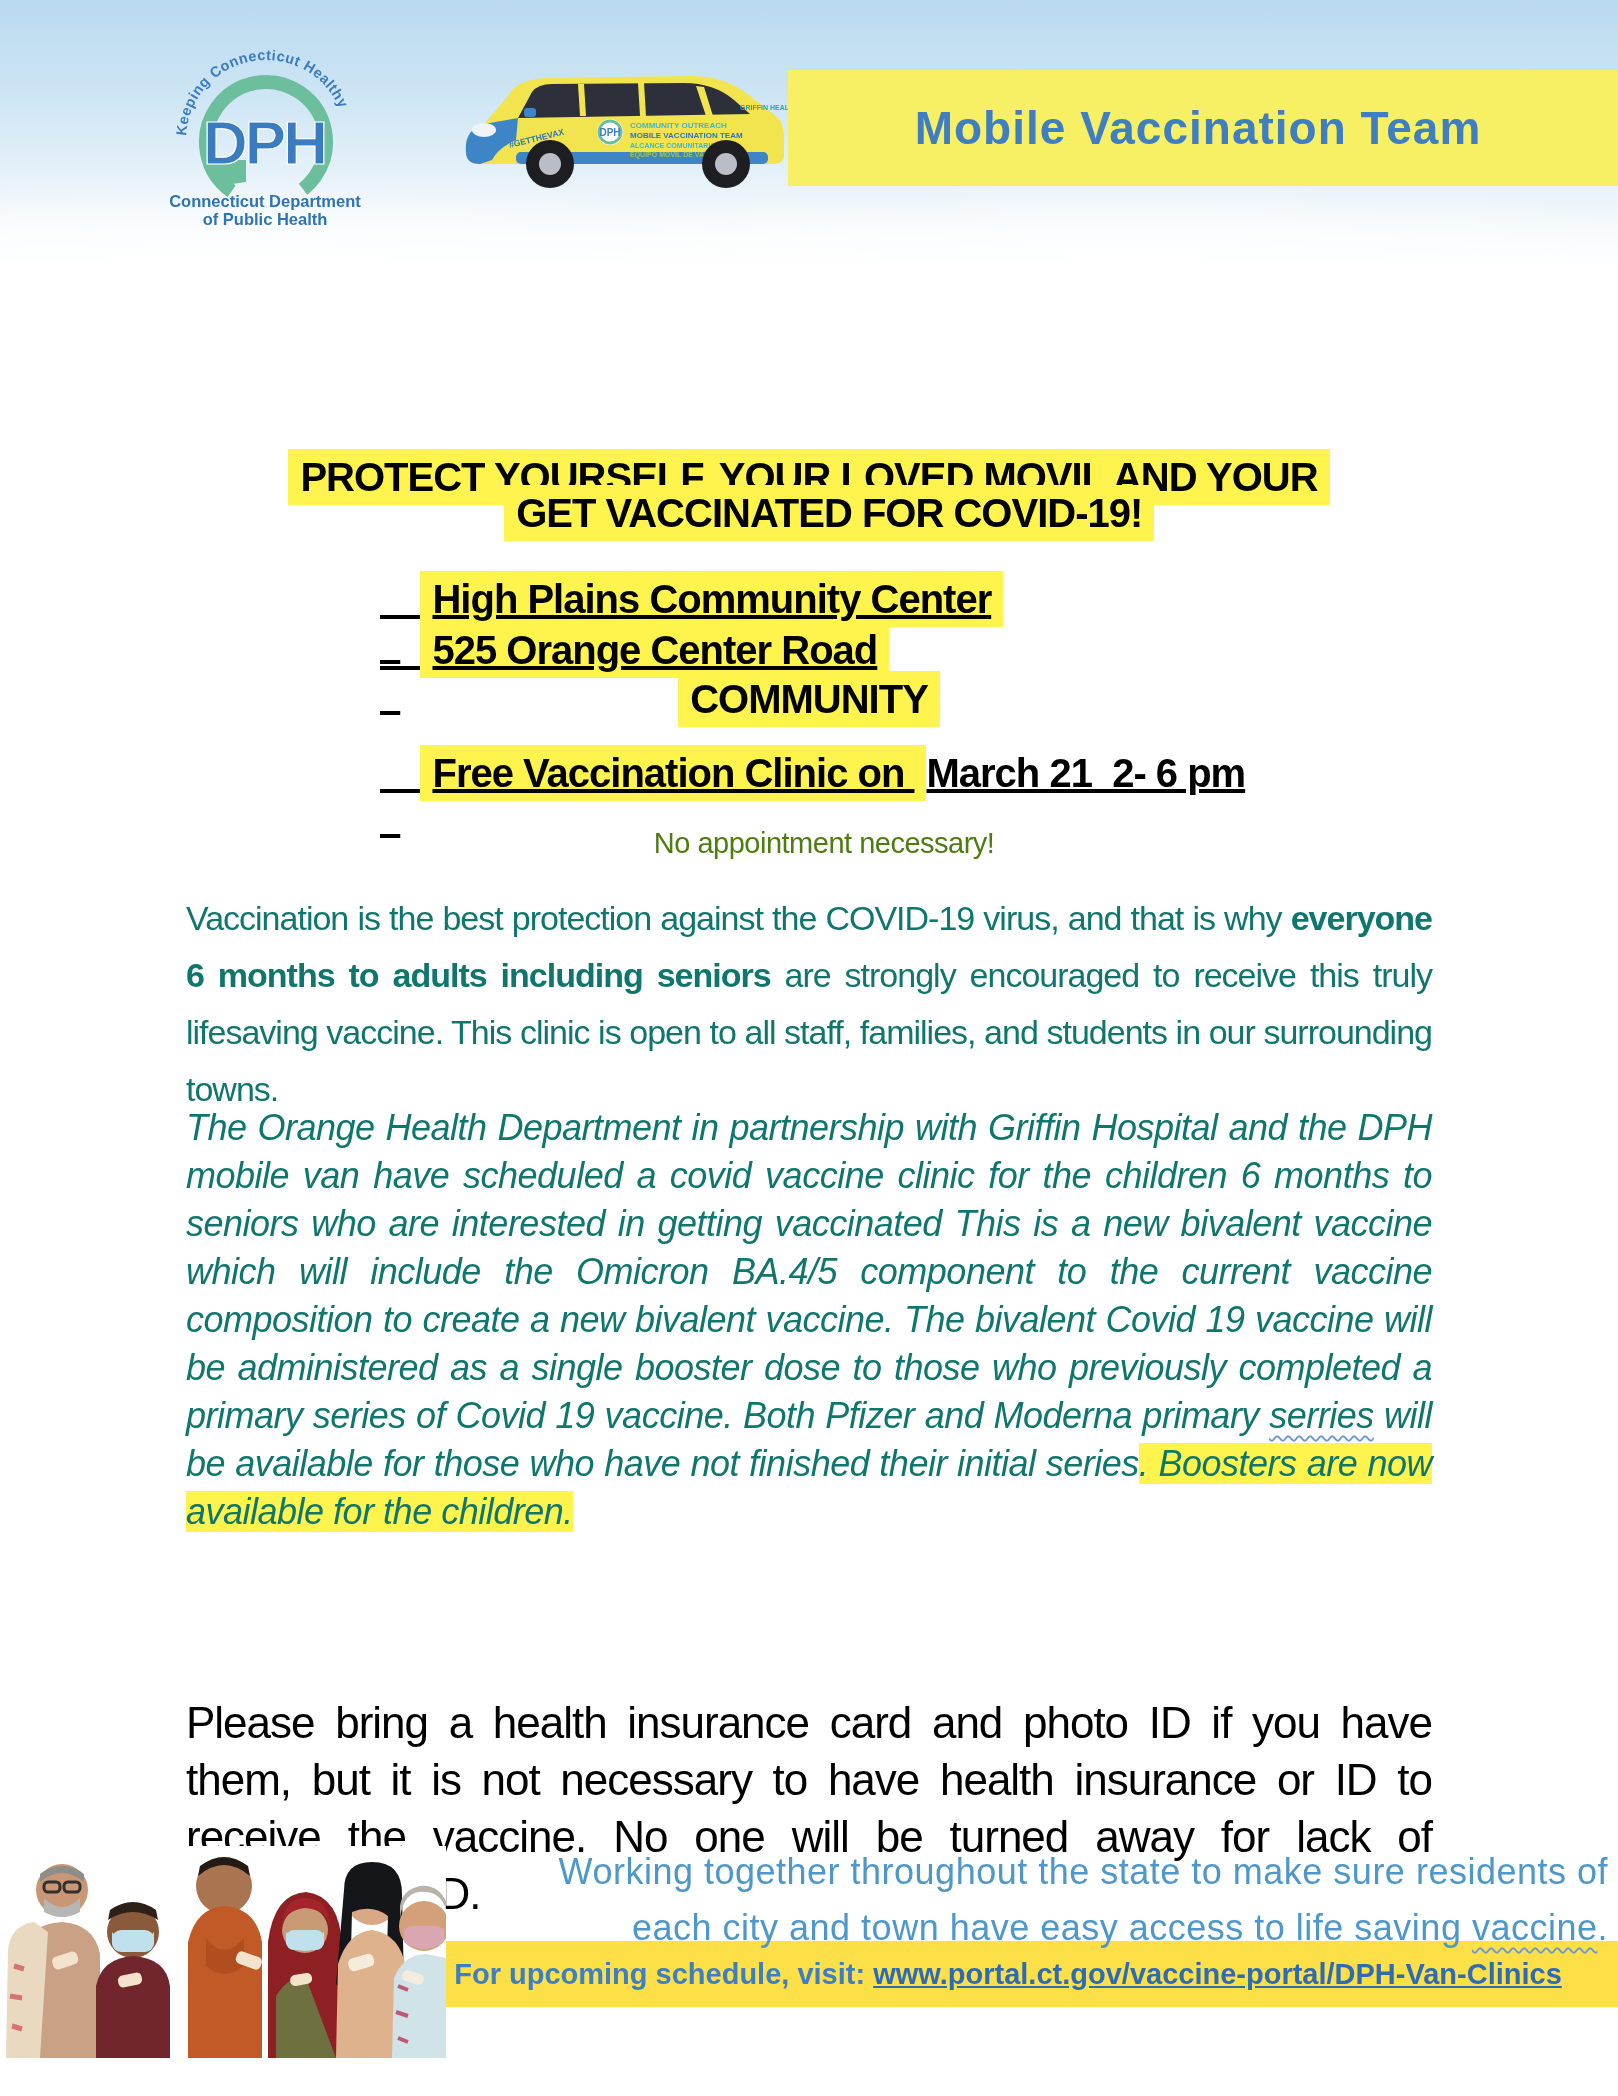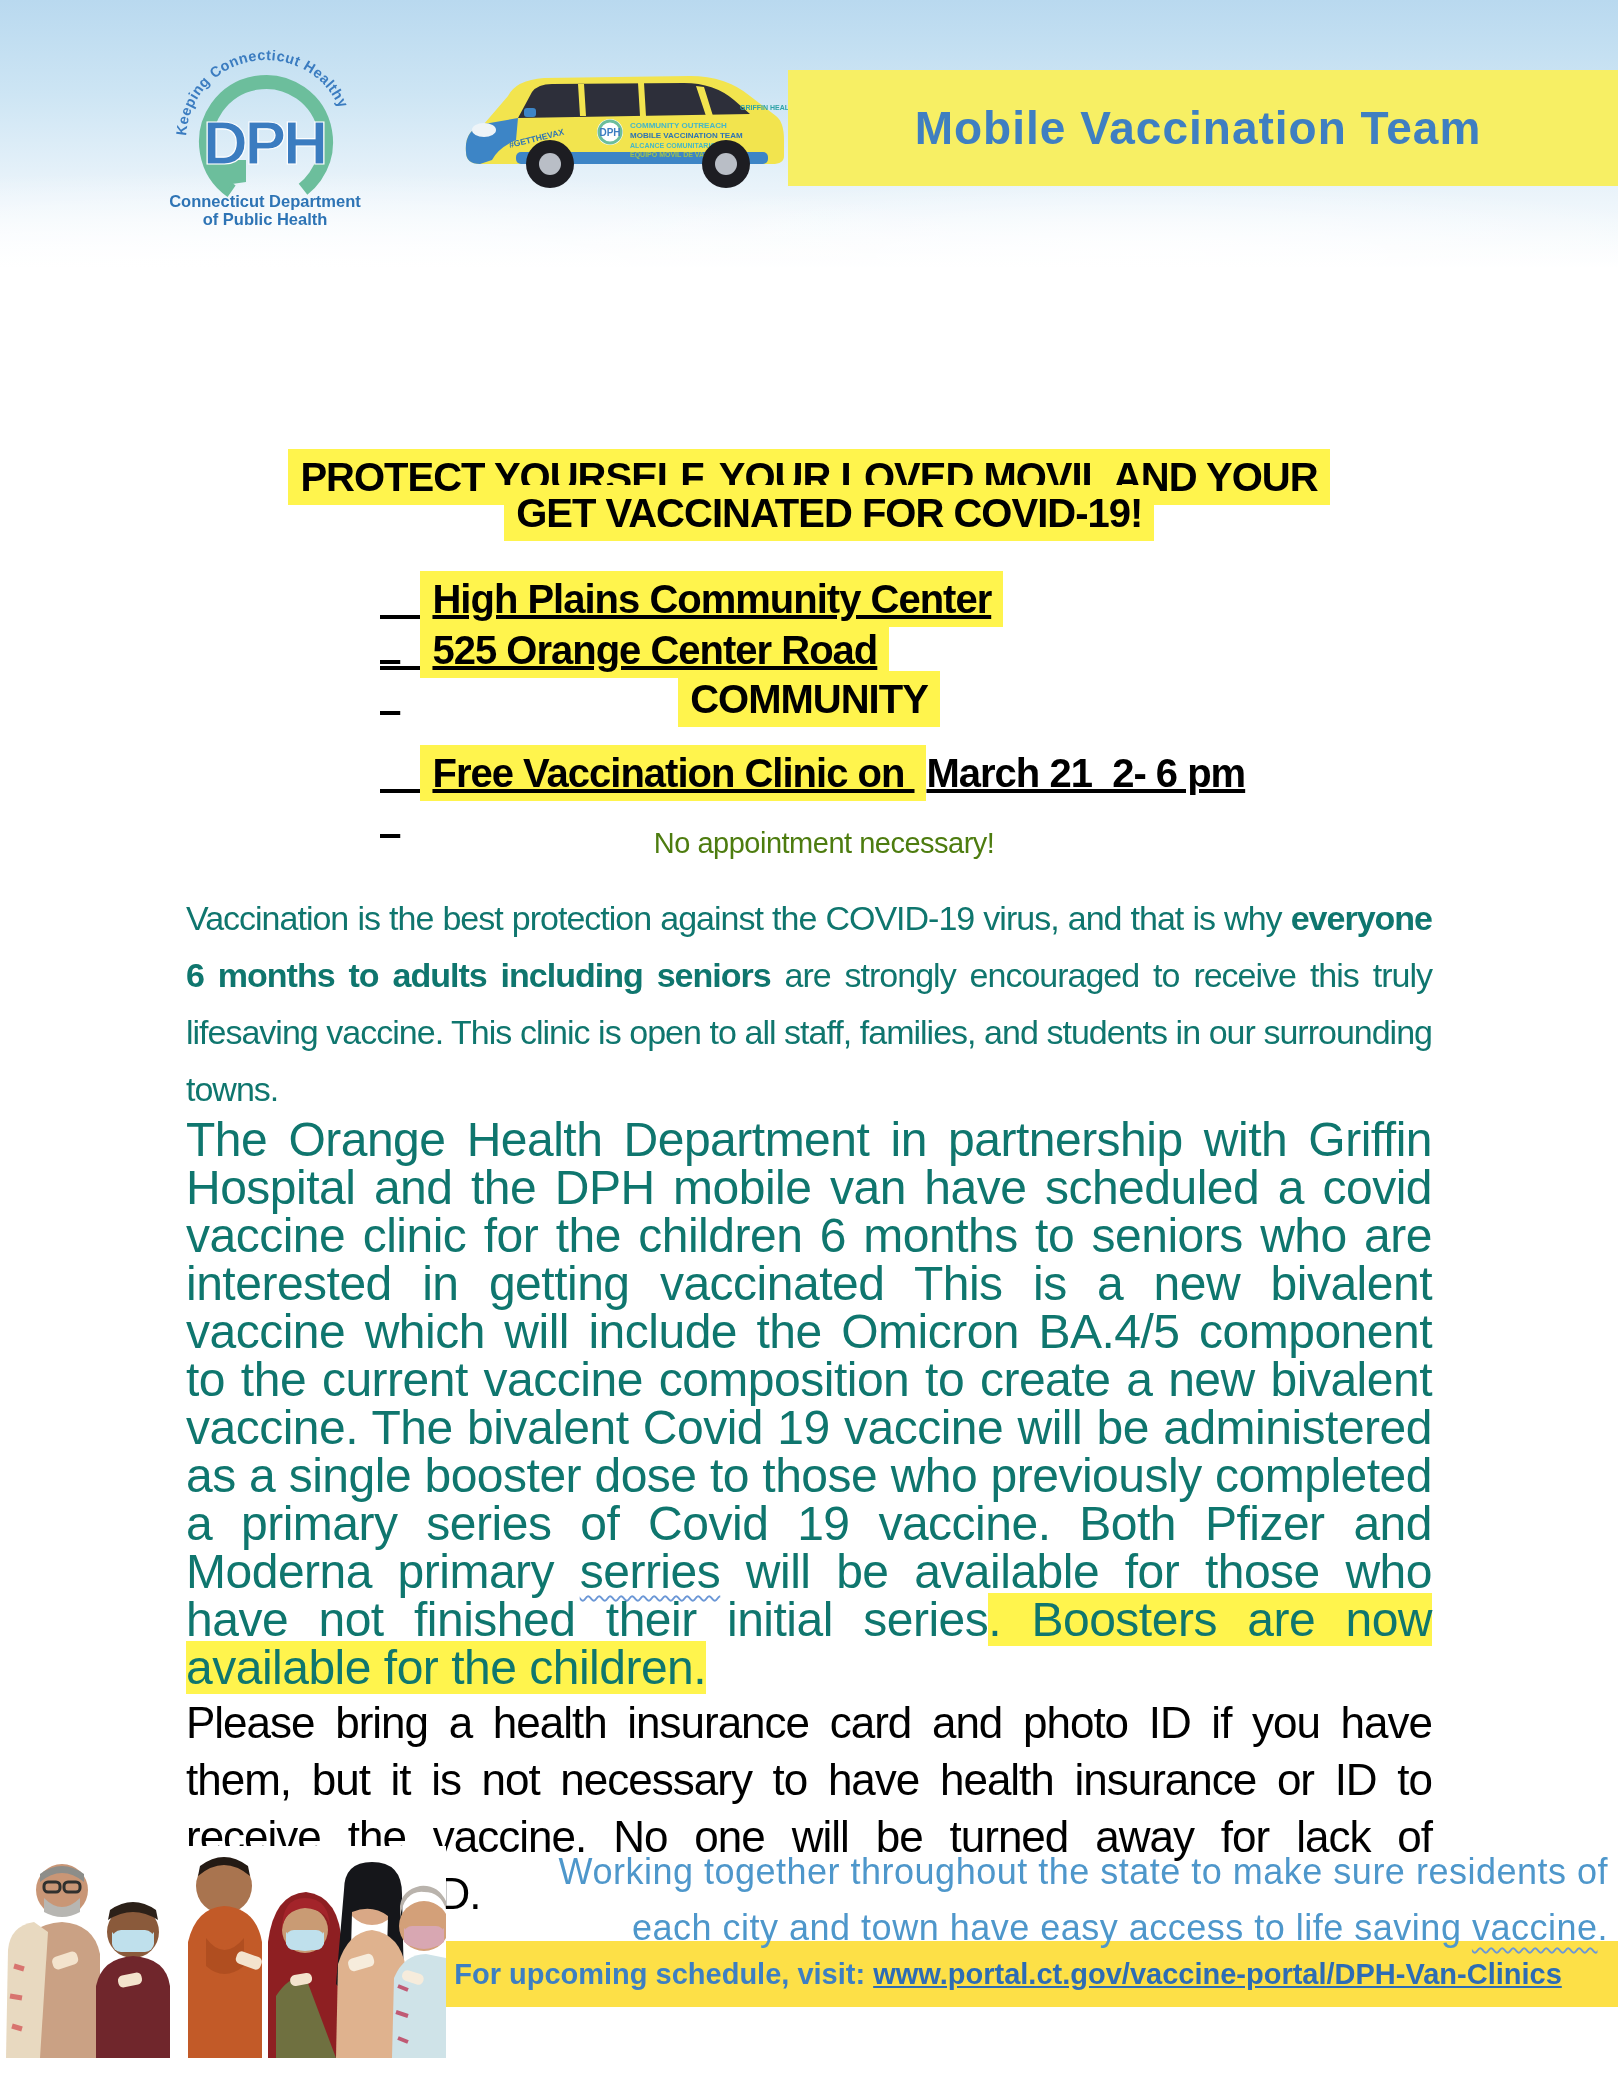--- a/index.html
+++ b/index.html
@@ -23,21 +23,21 @@
   .hl{background:#fff44d;padding:6px 12px;box-decoration-break:clone;}
   .center-line{position:absolute;left:0;width:1618px;text-align:center;white-space:pre-wrap;}
   .left-line{position:absolute;left:380px;white-space:pre-wrap;text-decoration:underline;}
   .head{font-weight:bold;color:#000;font-size:40px;letter-spacing:-1px;font-stretch:condensed;}
   .head-sm{font-weight:normal;color:#4d7c0f;font-size:29px;letter-spacing:-0.5px;font-stretch:condensed;}
   .protect{top:292px;line-height:74px;}
 
   
   .para{position:absolute;left:186px;width:1246px;text-align:justify;color:#0f766e;}
   .p1{top:856px;font-size:34px;line-height:57px;letter-spacing:-1px;font-stretch:condensed;}
-  .p2{top:1068px;font-size:48px;line-height:48px;letter-spacing:-0.5px;}
+  .p2{top:1068px;font-size:36px;line-height:48px;letter-spacing:-0.5px;font-style:italic;}
   .p-blue{top:1650px;font-size:44px;line-height:57px;letter-spacing:-1px;color:#000000;font-stretch:condensed;}
   .squiggle{text-decoration-line:underline;text-decoration-style:wavy;text-decoration-color:#6b97d6;
             text-decoration-thickness:2px;text-underline-offset:7px;}
   .hl-body{background:#fff44d;}
 
   
   .tagline{position:absolute;left:380px;right:10px;top:1844px;text-align:right;z-index:3;
            color:#4e97cb;font-size:36px;line-height:56px;letter-spacing:0.5px;}
   .bottom-banner{position:absolute;left:398px;right:0;top:1941px;height:66px;background:#fde047;z-index:1;}
   .bottom-banner .inner{display:block;text-align:center;line-height:66px;font-size:29px;font-weight:bold;

